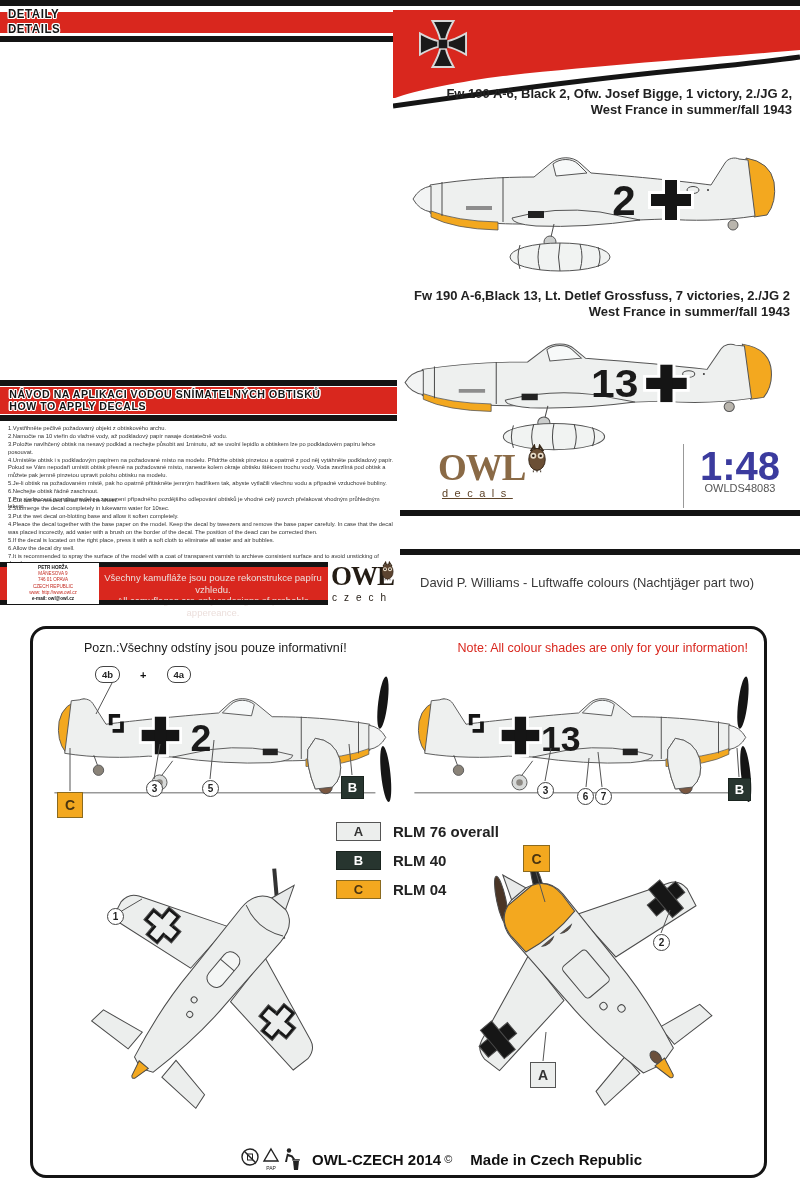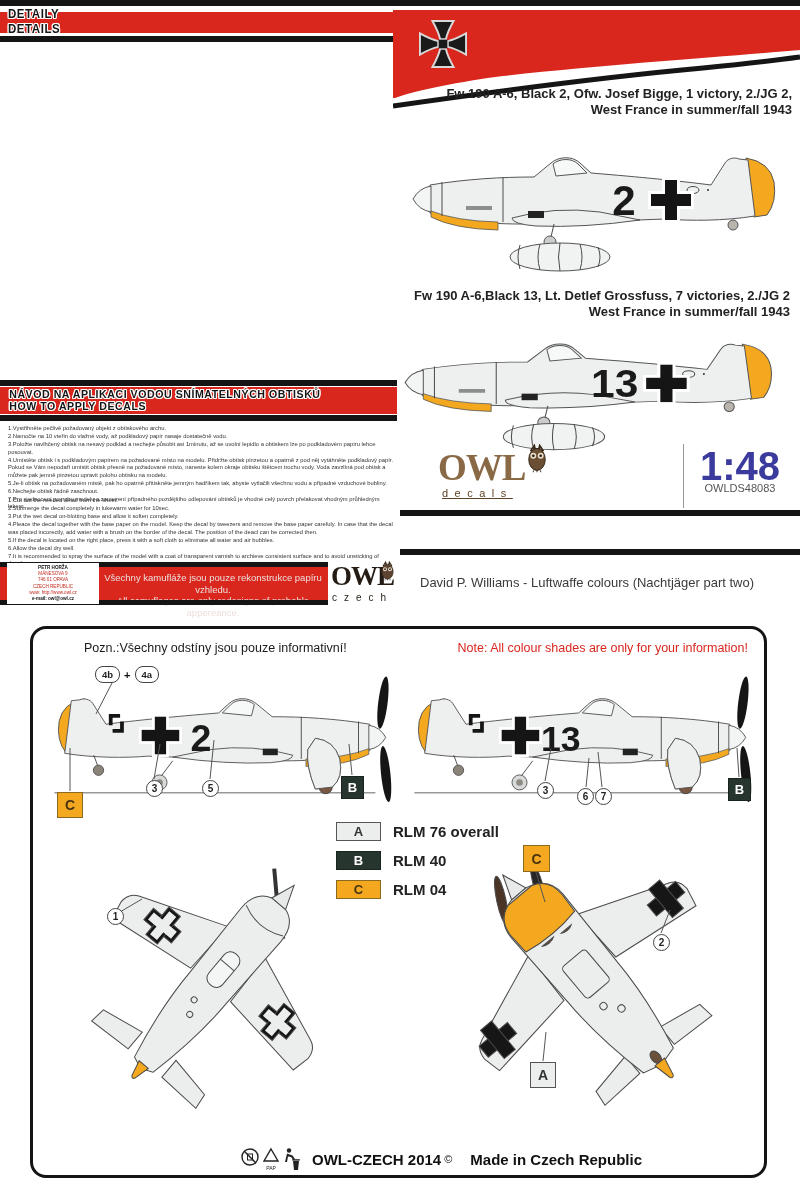--- a/index.html
+++ b/index.html
@@ -201,21 +201,21 @@
 
   <div class="abs stripe" style="left:400px;top:510px;width:400px;height:6px;"></div>
   <div class="abs stripe" style="left:400px;top:549px;width:400px;height:6px;"></div>
   <div class="abs" style="left:420px;top:575px;width:370px;font-size:13px;color:#3a3a3a;">David P. Williams - Luftwaffe colours (Nachtjäger part two)</div>
 
   <div class="abs" style="left:30px;top:626px;width:737px;height:552px;border:3px solid #141414;border-radius:16px;box-sizing:border-box;"></div>
 
   <div class="abs note-it" style="left:84px;top:641px;color:#1a1a1a;">Pozn.:Všechny odstíny jsou pouze informativní!</div>
   <div class="abs note-it" style="left:400px;top:641px;width:348px;text-align:right;color:#d9271e;">Note: All colour shades are only for your information!</div>
 
-  <div class="abs" style="left:95px;top:666px;display:flex;align-items:center;gap:4px;">
+  <div class="abs" style="left:95px;top:666px;display:flex;align-items:center;gap:20px;">
     <div class="pill">4b</div>
     <div style="font-size:11px;font-weight:bold;">+</div>
     <div class="pill">4a</div>
   </div>
 
   <svg class="abs" style="left:45px;top:672px;" width="352" height="142" viewBox="0 0 375 150">
     <line x1="10" y1="128" x2="352" y2="128" stroke="#999" stroke-width="1.5"></line>
     <g transform="translate(16,0)">
       <path d="M14,28 Q-9,32 -13,52 Q-16,72 -6,85 L8,87 L14,30 Z" transform="translate(12,0)" fill="#f3a81f" stroke="#555"></path>
       <path d="M54,60 L12,56 L10,62 L51,66 Z" fill="#eef0ef" stroke="#555"></path>

